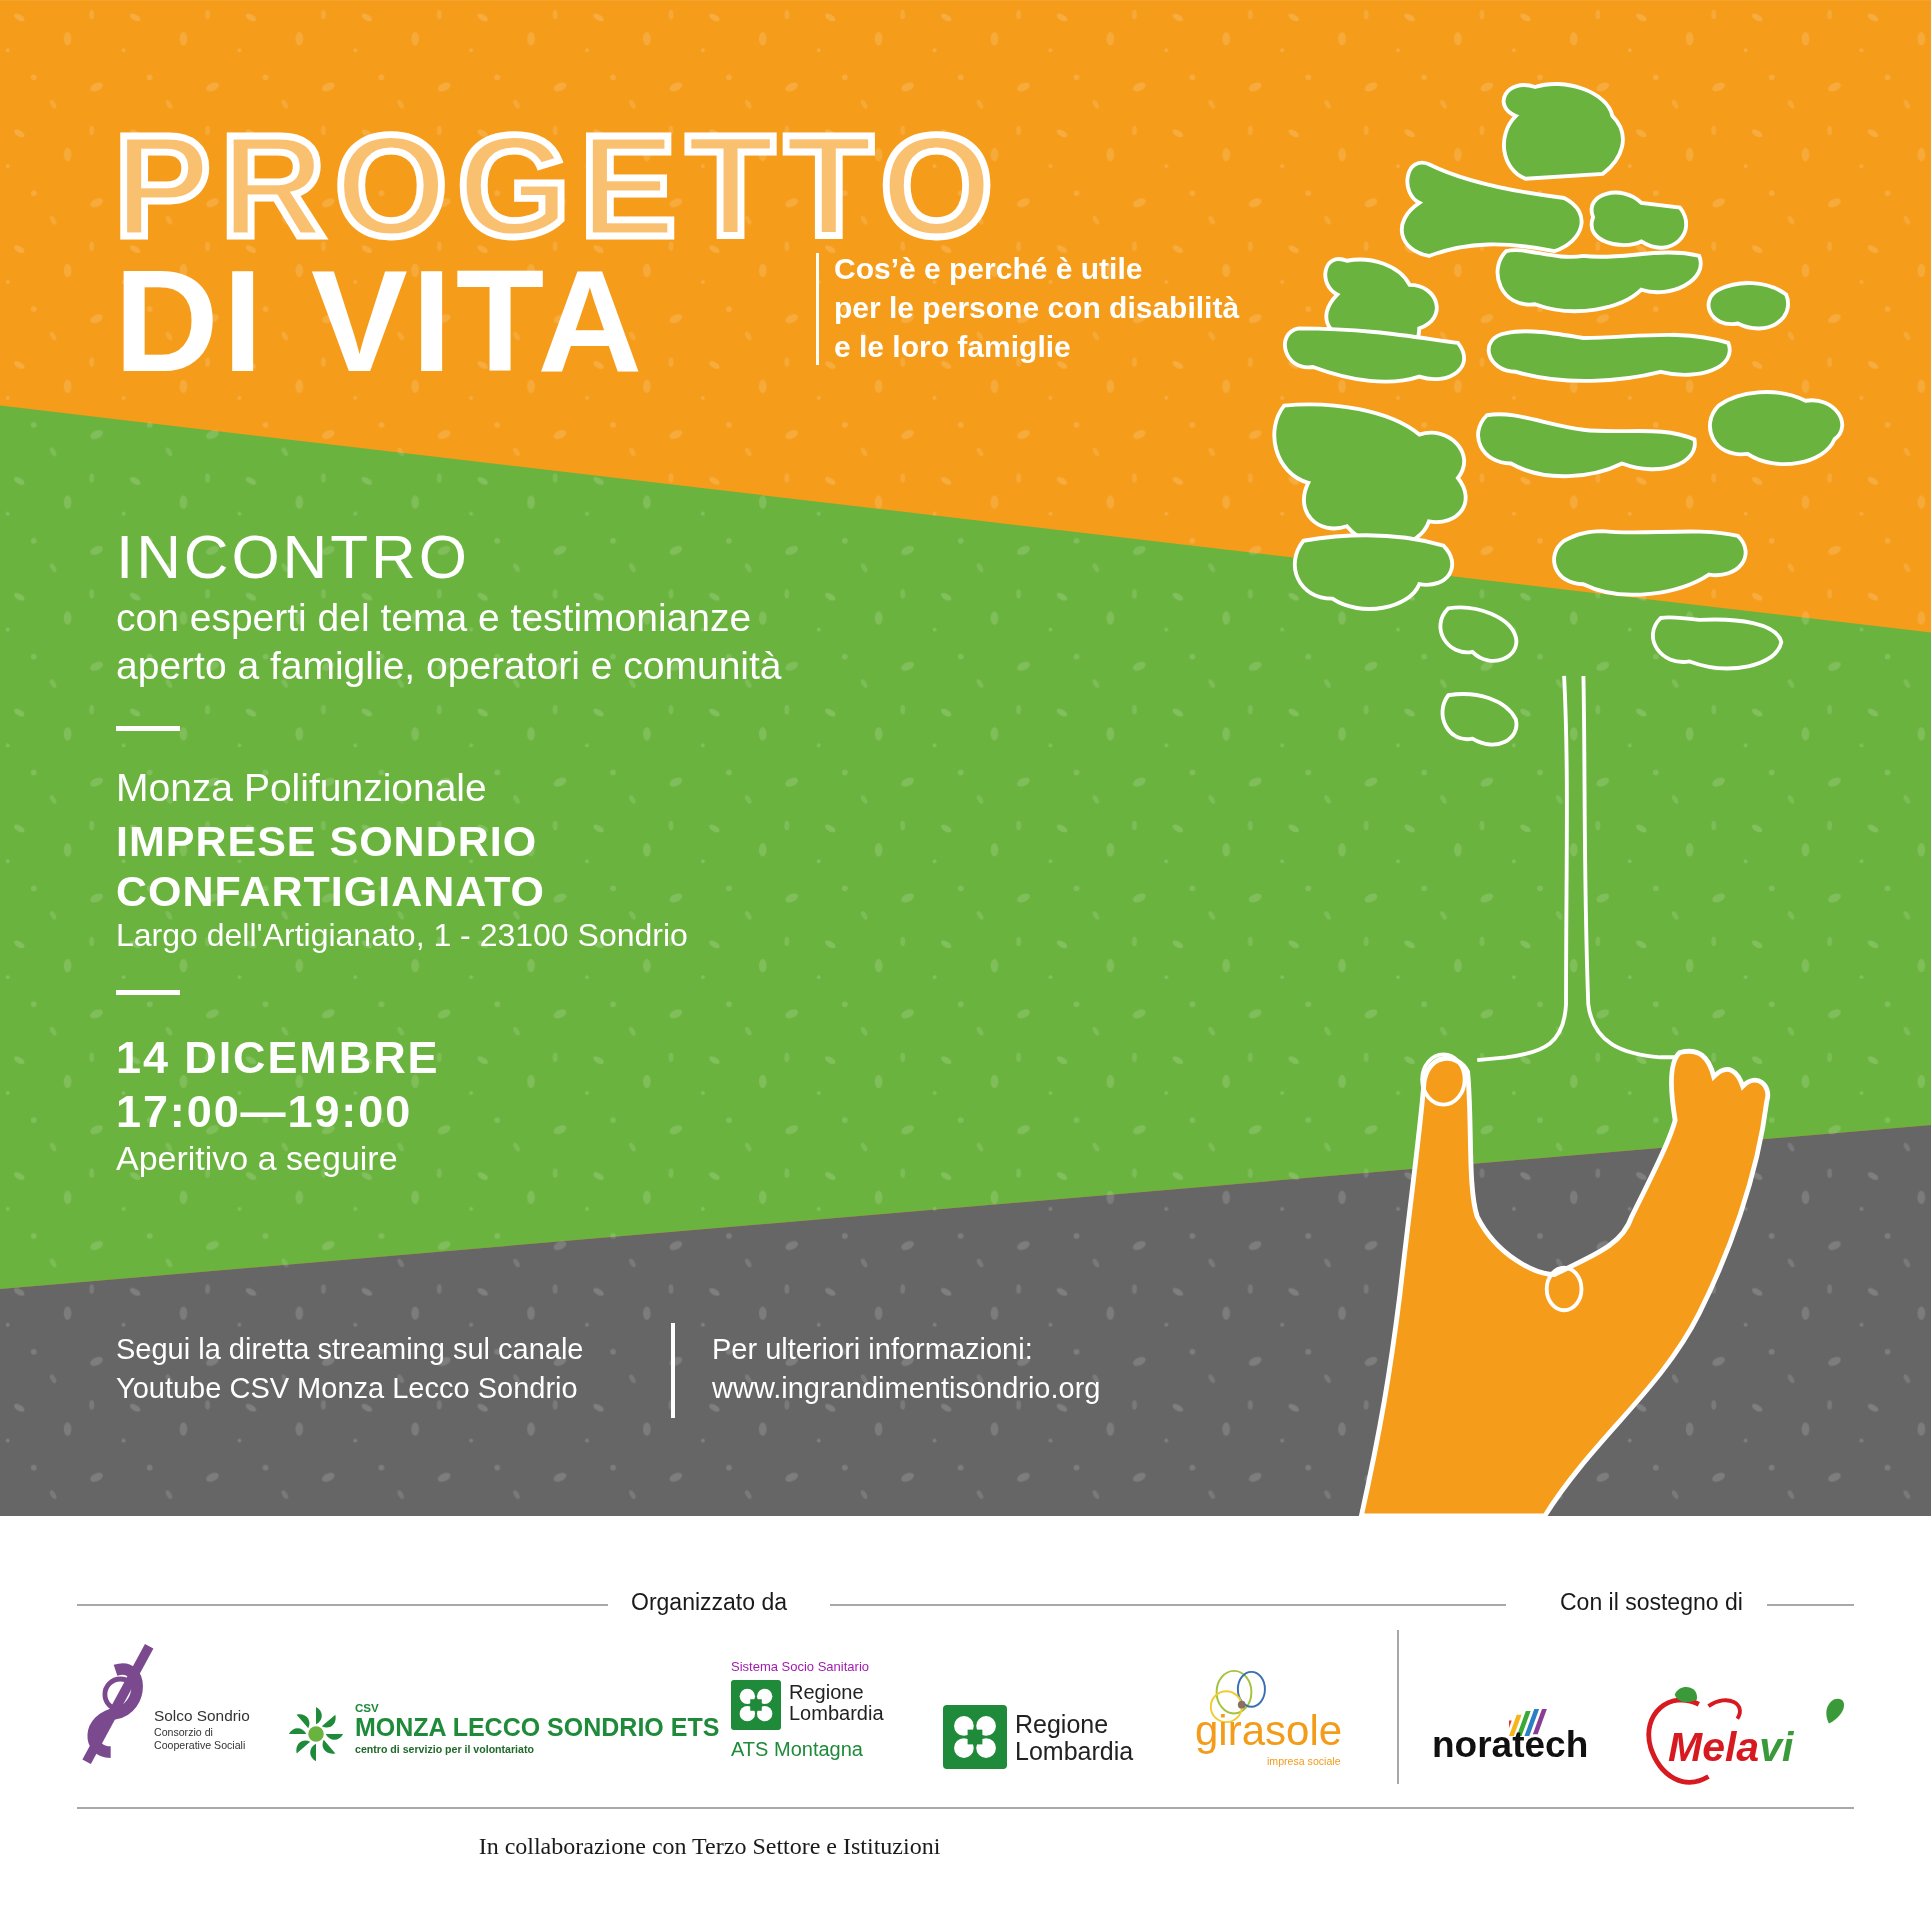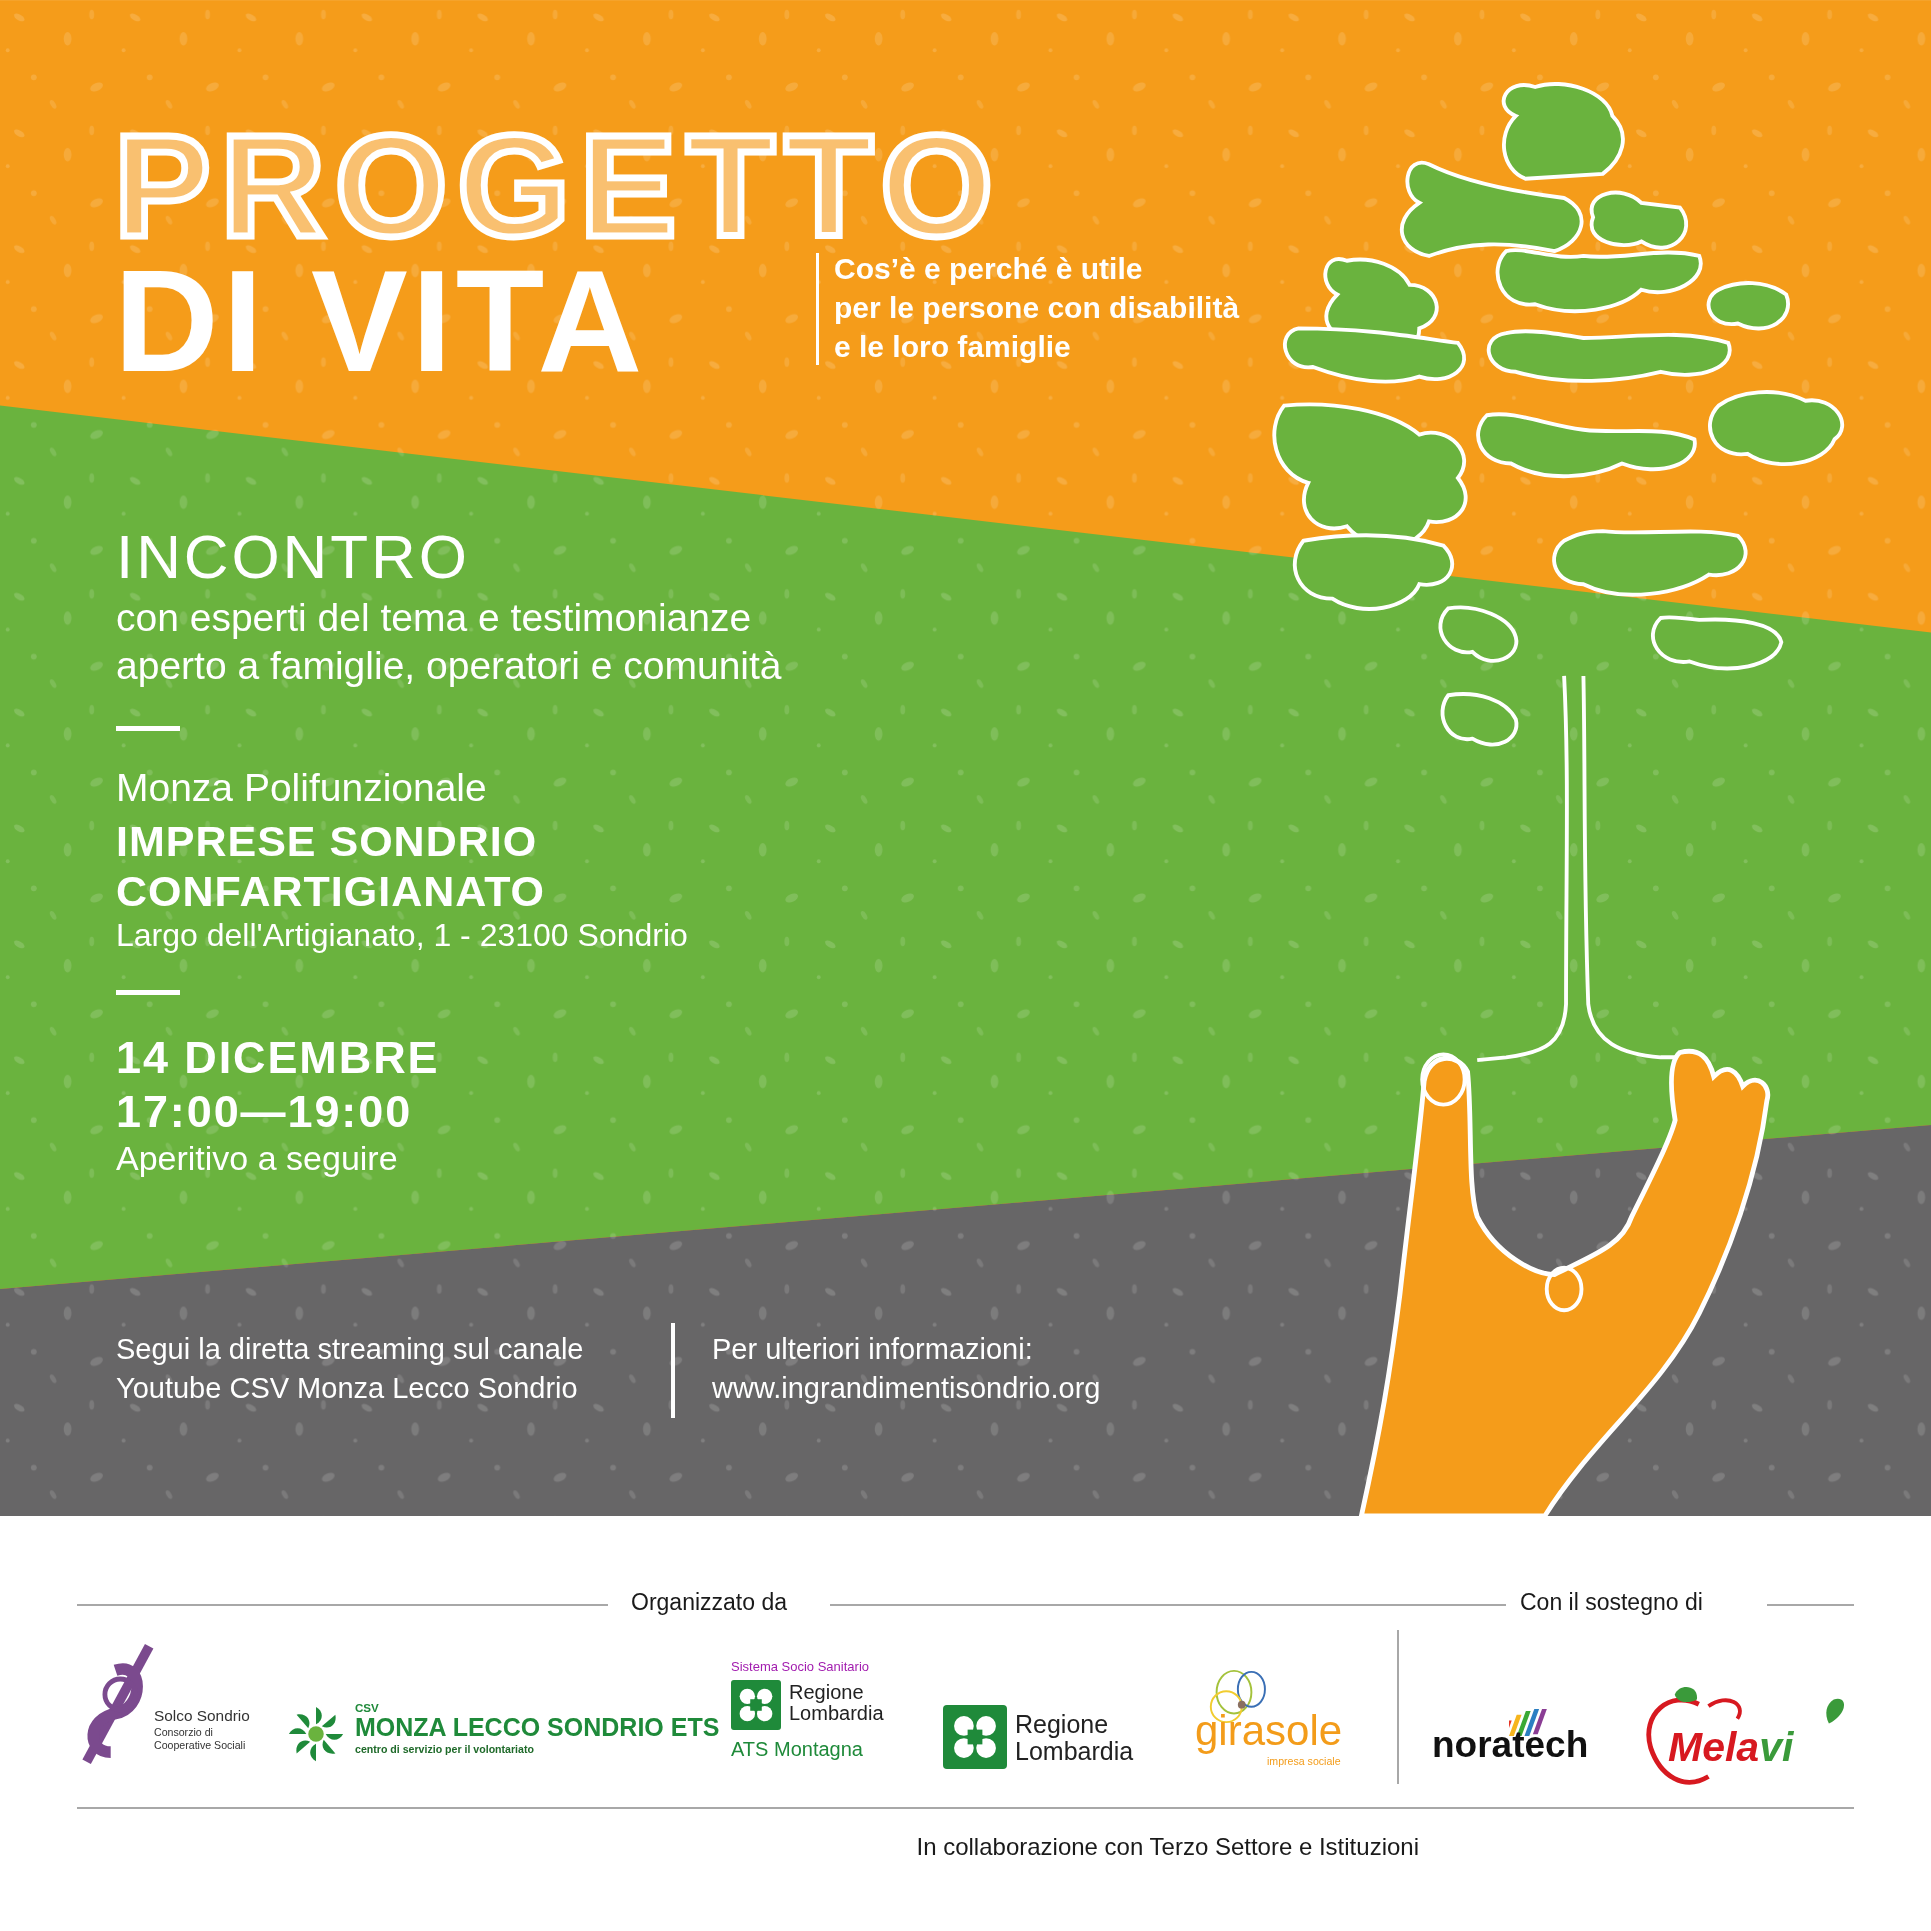--- a/index.html
+++ b/index.html
@@ -111,21 +111,21 @@
   <div class="abs info-divider"></div>
   <div class="abs info">
     <div>Per ulteriori informazioni:</div>
     <div class="url">www.ingrandimentisondrio.org</div>
   </div>
 </div>
 
 <div class="abs hline" style="left:77px;top:1604px;width:531px;"></div>
 <div class="abs footer-label" style="left:631px;top:1589px;">Organizzato da</div>
 <div class="abs hline" style="left:830px;top:1604px;width:676px;"></div>
-<div class="abs footer-label" style="left:1520px;top:1589px;">Con il sostegno di</div>
+<div class="abs footer-label" style="left:1560px;top:1589px;">Con il sostegno di</div>
 <div class="abs hline" style="left:1767px;top:1604px;width:87px;"></div>
 
 <div class="abs" style="left:77px;top:1641px;width:193px;height:126px;">
   <svg width="77" height="126" viewBox="0 0 80 130" style="position:absolute;left:0;top:0;">
     <path d="M75,5 L10,125" stroke="#7b4a8e" stroke-width="10" fill="none"></path>
     <path d="M40,30 C70,20 70,70 40,75 C10,80 10,115 35,115" stroke="#7b4a8e" stroke-width="12" fill="none"></path>
     <circle cx="45" cy="55" r="16" stroke="#7b4a8e" stroke-width="5" fill="none"></circle>
   </svg>
   <div class="logo-text" style="position:absolute;left:77px;top:66px;font-size:15.4px;color:#333;">Solco Sondrio</div>
   <div class="logo-text" style="position:absolute;left:77px;top:85px;font-size:10.6px;color:#333;">Consorzio di</div>
@@ -219,14 +219,14 @@
     <path d="M70,22 C90,8 110,20 100,35" fill="none" stroke="#d71920" stroke-width="4"></path>
     <path d="M35,10 C40,-2 60,0 58,15 C48,20 38,18 35,10 Z" fill="#3a9a3a"></path>
     <path d="M200,15 C215,10 215,30 195,40 C190,30 192,20 200,15 Z" fill="#3a9a3a"></path>
   </svg>
   <div class="logo-text" style="position:absolute;left:27px;top:39px;font-size:41px;font-weight:700;font-style:italic;color:#d71920;white-space:nowrap;">
     <span>Mela</span><span style="color:#3a9a3a;">vi</span>
   </div>
 </div>
 
 <div class="abs hline" style="left:77px;top:1807px;width:1777px;"></div>
-<div class="abs footer-label" style="left:0;top:1833px;width:1419px;text-align:right;font-size:24px;">In collaborazione con Terzo Settore e Istituzioni</div>
+<div class="abs footer-label" style="left:0;top:1833px;width:1419px;text-align:center;font-size:24px;font-family:Liberation Serif, serif;">In collaborazione con Terzo Settore e Istituzioni</div>
 
 
 </body></html>

